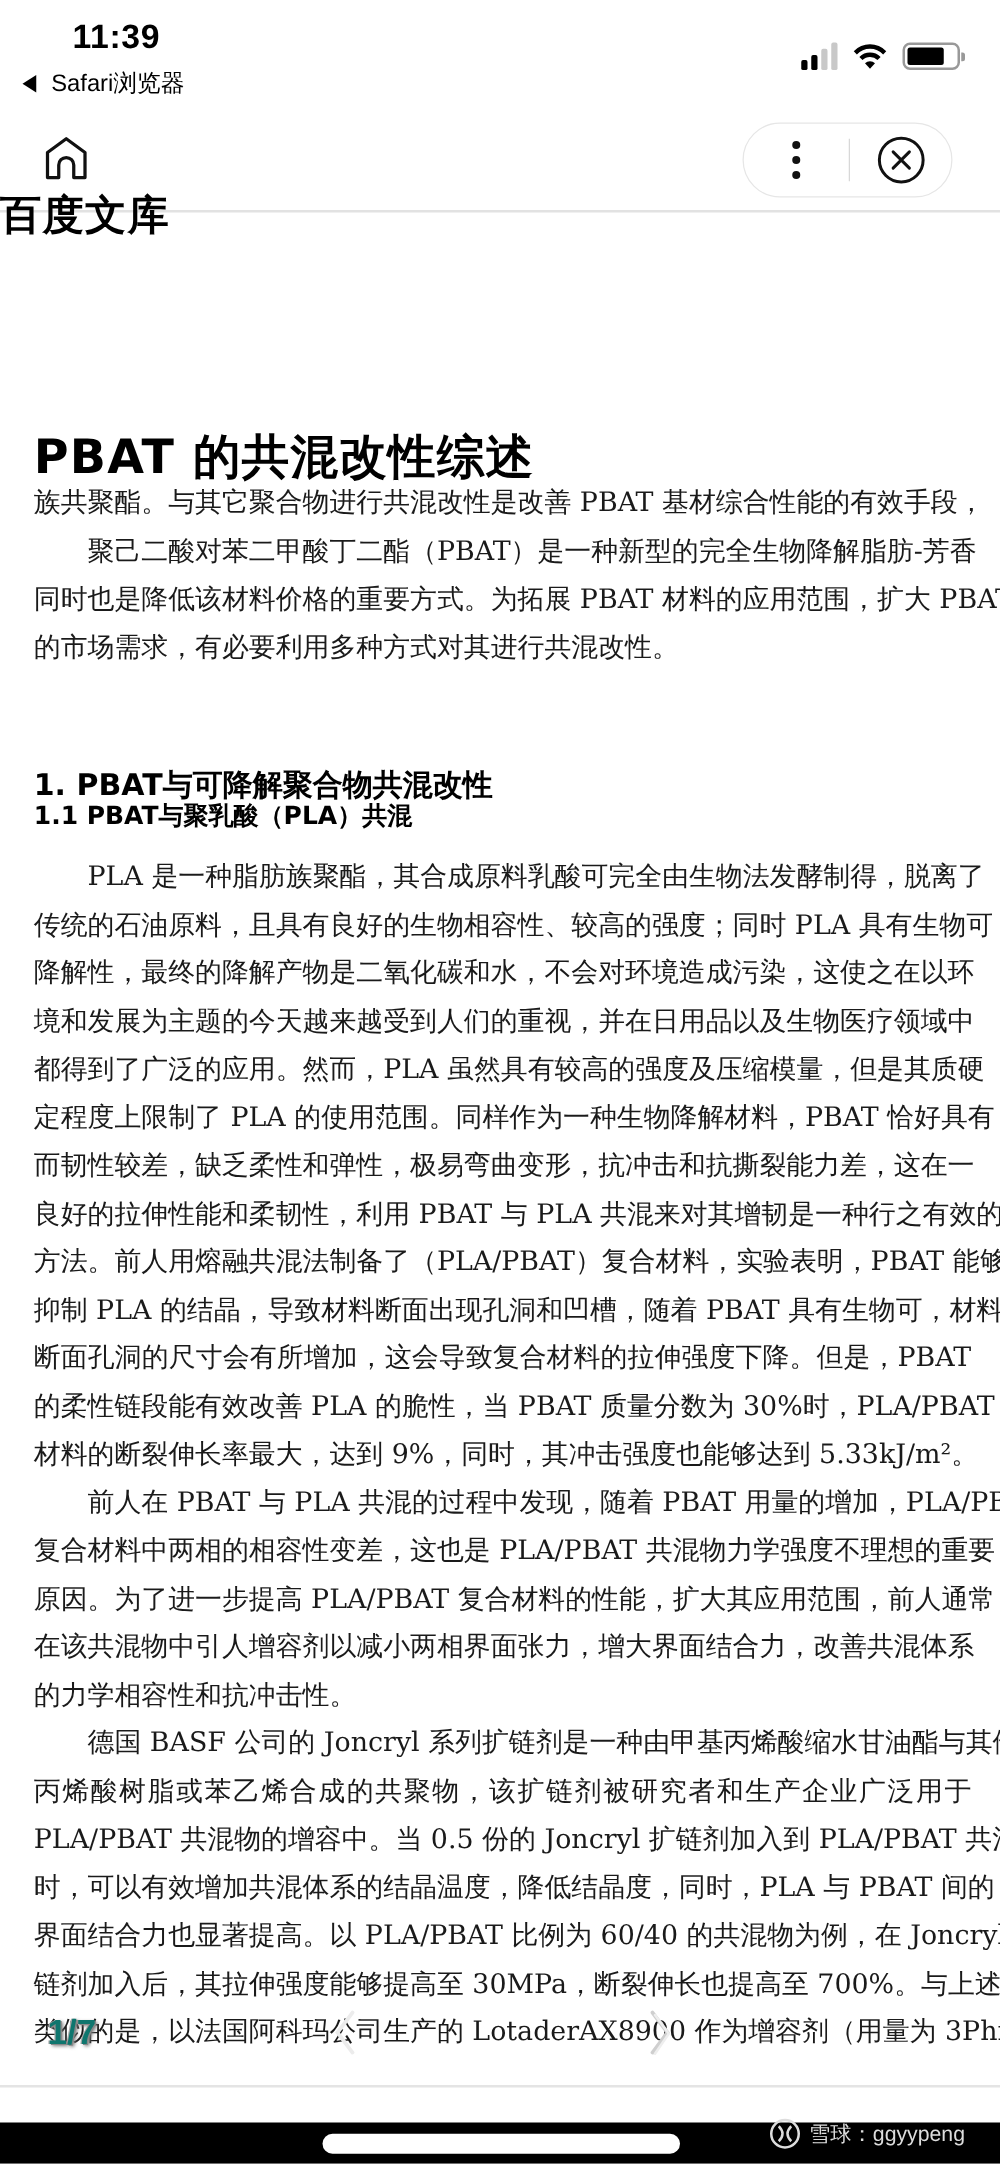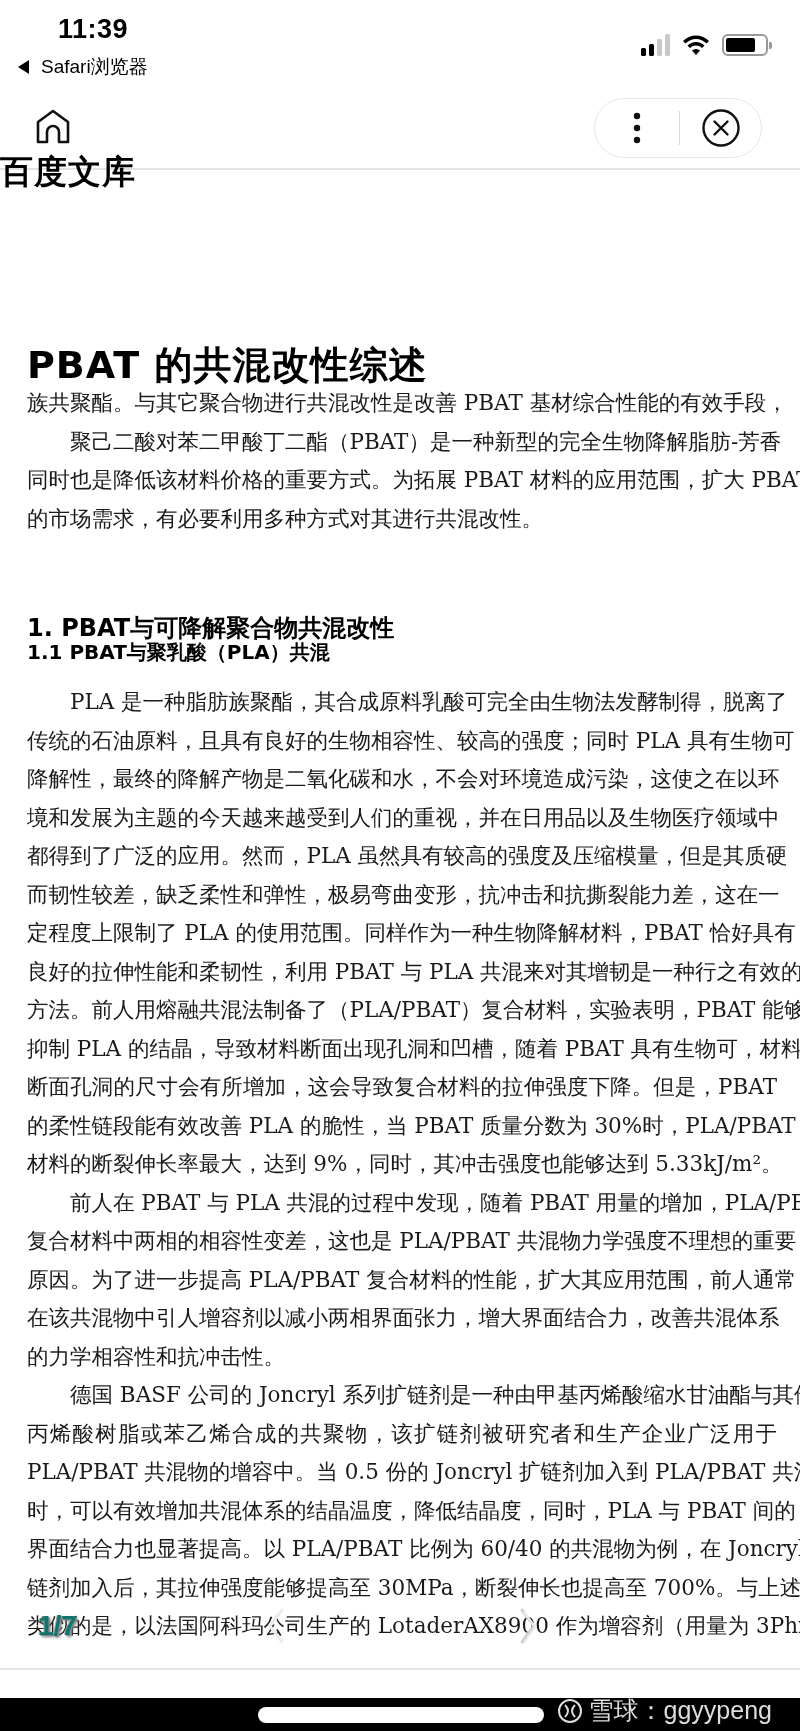--- a/index.html
+++ b/index.html
@@ -38,21 +38,21 @@
 
   
   .pager { position: absolute; top: 1580px; left: 0; width: 800px; height: 90px; border-bottom: 2px solid #e4e4e4; }
   .page-indicator { position: absolute; left: 38px; top: 30px; font-size: 28px; color: #0f766e; font-weight: 600; text-shadow: 1px 1px 0 #888, 2px 2px 3px #777, -1px 0 0 #aaa; font-family: "Liberation Sans", sans-serif; }
   .pager-prev { position: absolute; left: 262px; top: 26px; width: 30px; height: 40px; }
   .pager-next { position: absolute; left: 512px; top: 26px; width: 30px; height: 40px; }
 
   
   .bottom-bar { position: absolute; top: 1698px; left: 0; width: 800px; height: 33px; background: #000; }
   .home-indicator { position: absolute; left: 258px; top: 9px; width: 286px; height: 16px; background: #fff; border-radius: 8px; }
-  .watermark { position: absolute; right: 28px; top: -4px; font-size: 25px; color: #ddd; display: flex; align-items: center; gap: 6px; font-family: "Liberation Sans", sans-serif; }
+  .watermark { position: absolute; right: 28px; top: -4px; font-size: 17px; color: #ddd; display: flex; align-items: center; gap: 6px; font-family: "Liberation Sans", sans-serif; }
 </style>
 </head>
 <body>
 
 <div class="status-bar">
   <div class="status-time">11:39</div>
   <div class="status-back">
     <span class="tri"></span>
     <span>Safari浏览器</span>
   </div>
@@ -111,22 +111,22 @@
 
   <div class="h1">1. PBAT与可降解聚合物共混改性</div>
   <div class="h2">1.1 PBAT与聚乳酸（PLA）共混</div>
 
   <div class="para" style="top:511px">
     <span class="line">　　PLA 是一种脂肪族聚酯，其合成原料乳酸可完全由生物法发酵制得，脱离了</span>
     <span class="line">传统的石油原料，且具有良好的生物相容性、较高的强度；同时 PLA 具有生物可</span>
     <span class="line">降解性，最终的降解产物是二氧化碳和水，不会对环境造成污染，这使之在以环</span>
     <span class="line">境和发展为主题的今天越来越受到人们的重视，并在日用品以及生物医疗领域中</span>
     <span class="line">都得到了广泛的应用。然而，PLA 虽然具有较高的强度及压缩模量，但是其质硬</span>
+    <span class="line">定程度上限制了 PLA 的使用范围。同样作为一种生物降解材料，PBAT 恰好具有</span>
     <span class="line">而韧性较差，缺乏柔性和弹性，极易弯曲变形，抗冲击和抗撕裂能力差，这在一</span>
-    <span class="line">定程度上限制了 PLA 的使用范围。同样作为一种生物降解材料，PBAT 恰好具有</span>
     <span class="line">良好的拉伸性能和柔韧性，利用 PBAT 与 PLA 共混来对其增韧是一种行之有效的</span>
     <span class="line">方法。前人用熔融共混法制备了（PLA/PBAT）复合材料，实验表明，PBAT 能够</span>
     <span class="line">抑制 PLA 的结晶，导致材料断面出现孔洞和凹槽，随着 PBAT 具有生物可，材料</span>
     <span class="line">断面孔洞的尺寸会有所增加，这会导致复合材料的拉伸强度下降。但是，PBAT</span>
     <span class="line">的柔性链段能有效改善 PLA 的脆性，当 PBAT 质量分数为 30%时，PLA/PBAT 复合</span>
     <span class="line last">材料的断裂伸长率最大，达到 9%，同时，其冲击强度也能够达到 5.33kJ/m²。</span>
     <span class="line">　　前人在 PBAT 与 PLA 共混的过程中发现，随着 PBAT 用量的增加，PLA/PBAT</span>
     <span class="line">复合材料中两相的相容性变差，这也是 PLA/PBAT 共混物力学强度不理想的重要</span>
     <span class="line">原因。为了进一步提高 PLA/PBAT 复合材料的性能，扩大其应用范围，前人通常</span>
     <span class="line">在该共混物中引人增容剂以减小两相界面张力，增大界面结合力，改善共混体系</span>

